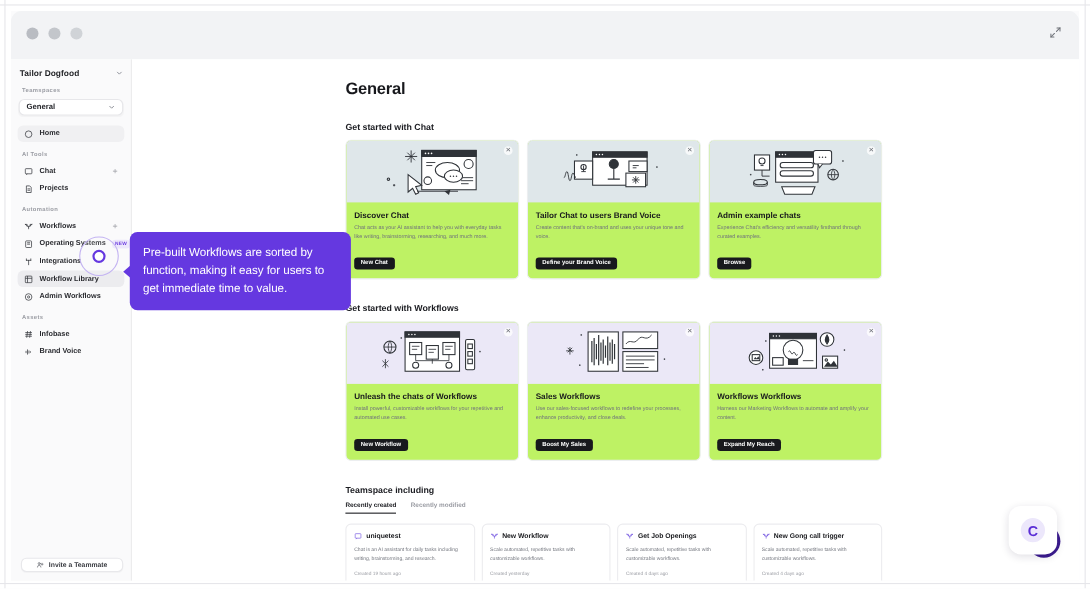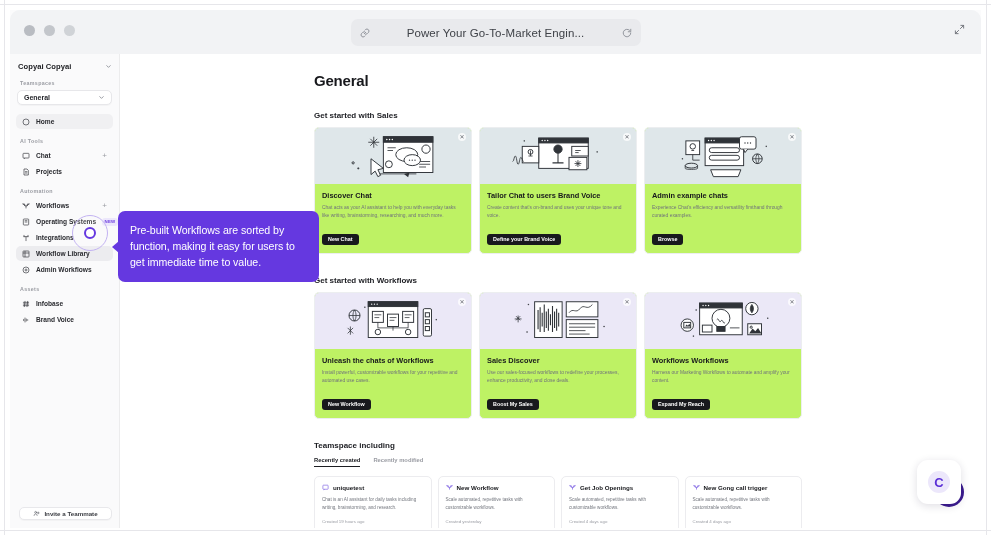--- a/index.html
+++ b/index.html
@@ -144,52 +144,37 @@
 
   <div class="browser">
 
     <div class="titlebar">
       <div class="traffic">
         <div class="dot d1"></div>
         <div class="dot d2"></div>
         <div class="dot d3"></div>
       </div>
 
-      <div class="urlbar">
-        <span class="ic">
-          <svg width="10" height="10" viewBox="0 0 24 24" fill="none" stroke="currentColor" stroke-width="2" stroke-linecap="round">
-            <path d="M10 13a5 5 0 0 0 7.5.5l3-3a5 5 0 0 0-7-7l-1.5 1.5"></path>
-            <path d="M14 11a5 5 0 0 0-7.5-.5l-3 3a5 5 0 0 0 7 7l1.5-1.5"></path>
-          </svg>
-        </span>
-        <span class="url-title">Power Your Go-To-Market Engin...</span>
-        <span class="ic">
-          <svg width="10" height="10" viewBox="0 0 24 24" fill="none" stroke="currentColor" stroke-width="2" stroke-linecap="round">
-            <path d="M21 12a9 9 0 1 1-3-6.7"></path>
-              <path d="M21 3v6h-6"></path>
-          </svg>
-        </span>
-      </div>
 
       <div class="expand-btn">
         <svg width="11" height="11" viewBox="0 0 24 24" fill="none" stroke="currentColor" stroke-width="2" stroke-linecap="round">
           <path d="M15 3h6v6"></path>
             <path d="M9 21H3v-6"></path>
             <path d="M21 3l-7 7"></path>
             <path d="M3 21l7-7"></path>
         </svg>
       </div>
     </div>
 
     <div class="viewport">
 
       <div class="sidebar">
 
         <div class="ws-header">
-          <span class="ws-name">Copyai Copyai</span>
+          <span class="ws-name">Tailor Dogfood</span>
           <span class="chev">
             <svg width="7" height="7" viewBox="0 0 24 24" fill="none" stroke="currentColor" stroke-width="3" stroke-linecap="round">
                 <path d="M6 9l6 6 6-6"></path>
               </svg>
           </span>
         </div>
 
         <div class="sb-label">Teamspaces</div>
 
         <div class="ts-select">
@@ -320,21 +305,21 @@
             <span class="txt">Invite a Teammate</span>
           </div>
         </div>
       </div>
 
       <div class="main">
         <div class="content">
 
           <div class="page-title">General</div>
 
-          <div class="sec-title">Get started with Sales</div>
+          <div class="sec-title">Get started with Chat</div>
 
           <div class="card-row">
 
             <div class="card">
               <div class="art chat">
                 <svg width="110" height="50" viewBox="0 0 160 72" fill="none" stroke="#2f3338" stroke-width="1.4">
                   <circle cx="22" cy="46" r="1.6" fill="none"></circle>
                   <path d="M52 8v16M44 16h16M47 11l10 10M57 11L47 21" stroke-width="1.2"></path>
                   <path d="M28 54h3M29.5 52.5v3" stroke-width="1.2"></path>
                   <rect x="66" y="8" width="72" height="52" fill="#fff"></rect>
@@ -478,21 +463,21 @@
                   </g>
                   <rect x="92" y="8" width="46" height="22" fill="#fff"></rect>
                   <path d="M96 24c6-8 10 2 16-6s10 4 18-6" stroke-width="1.2"></path>
                   <rect x="92" y="34" width="46" height="26" fill="#fff"></rect>
                   <path d="M96 40h38M96 45h38M96 50h24M96 55h30" stroke-width="1.2"></path>
                   <path d="M36 12h2M37 11v2M146 44h2M147 43v2M34 52h2M35 51v2" stroke-width="1"></path>
                 </svg>
               </div>
               <div class="close-x">✕</div>
               <div class="body">
-                <h4>Sales Discover</h4>
+                <h4>Sales Workflows</h4>
                 <p>Use our sales-focused workflows to redefine your processes, enhance productivity, and close deals.</p>
                 <div class="cta">Boost My Sales</div>
               </div>
             </div>
 
             <div class="card">
               <div class="art flow">
                 <svg width="110" height="50" viewBox="0 0 160 72" fill="none" stroke="#2f3338" stroke-width="1.4">
                   <rect x="46" y="10" width="62" height="46" fill="#fff"></rect>
                   <rect x="46" y="10" width="62" height="7" fill="#2f3338"></rect>

